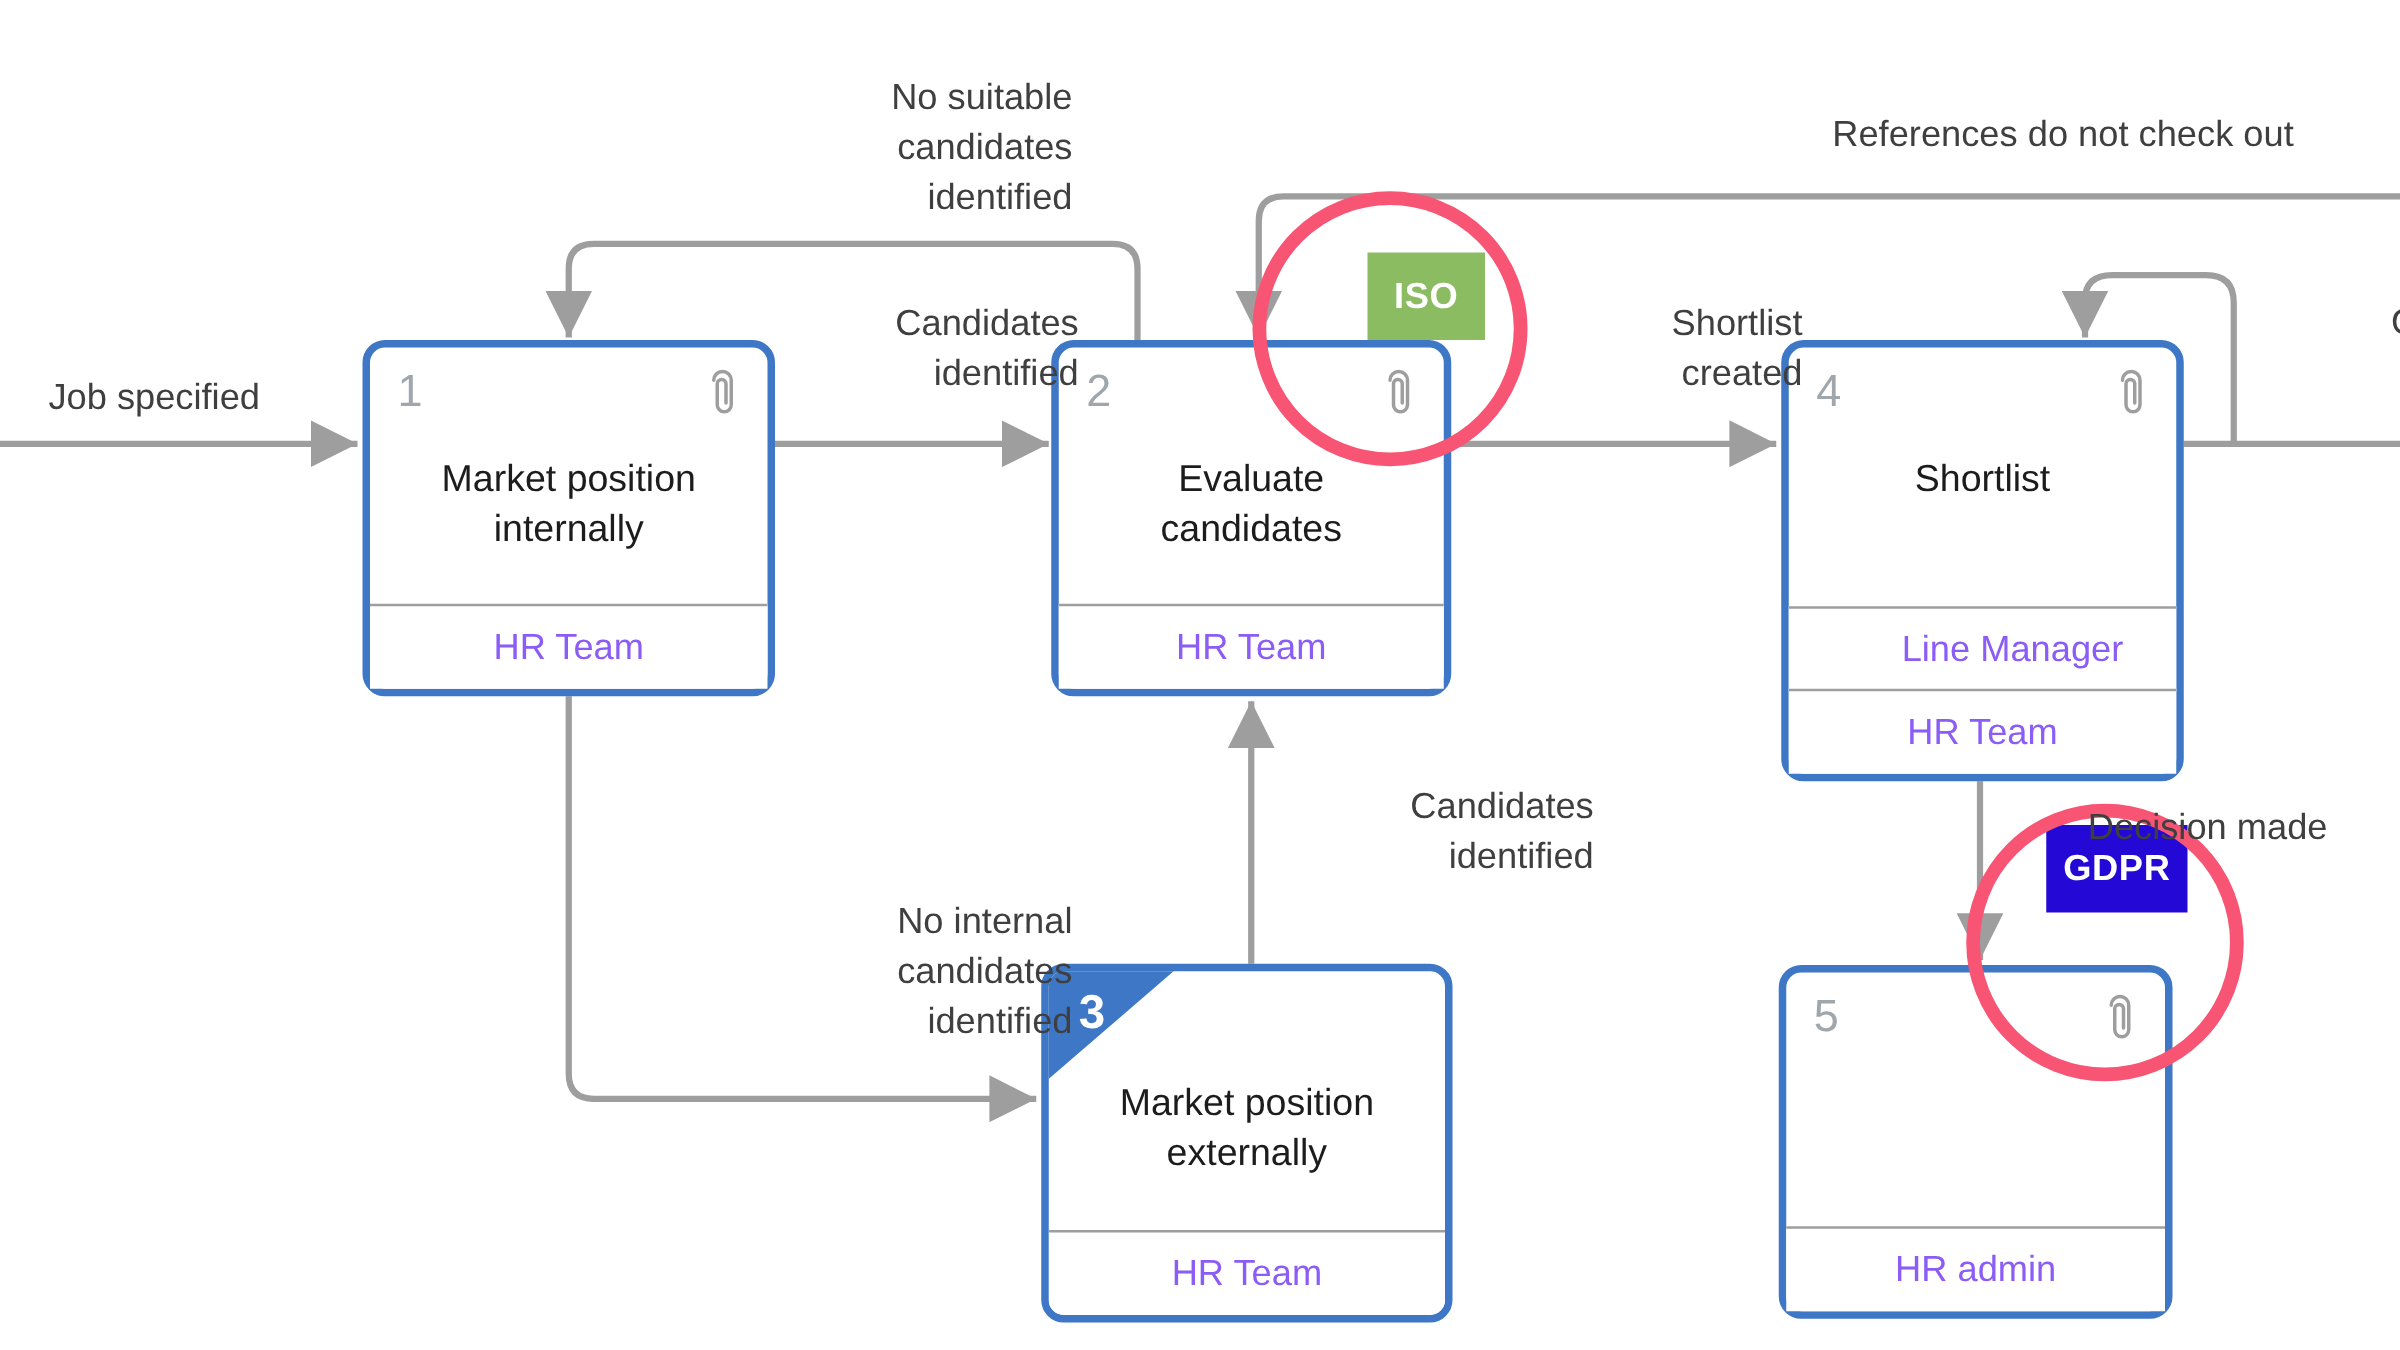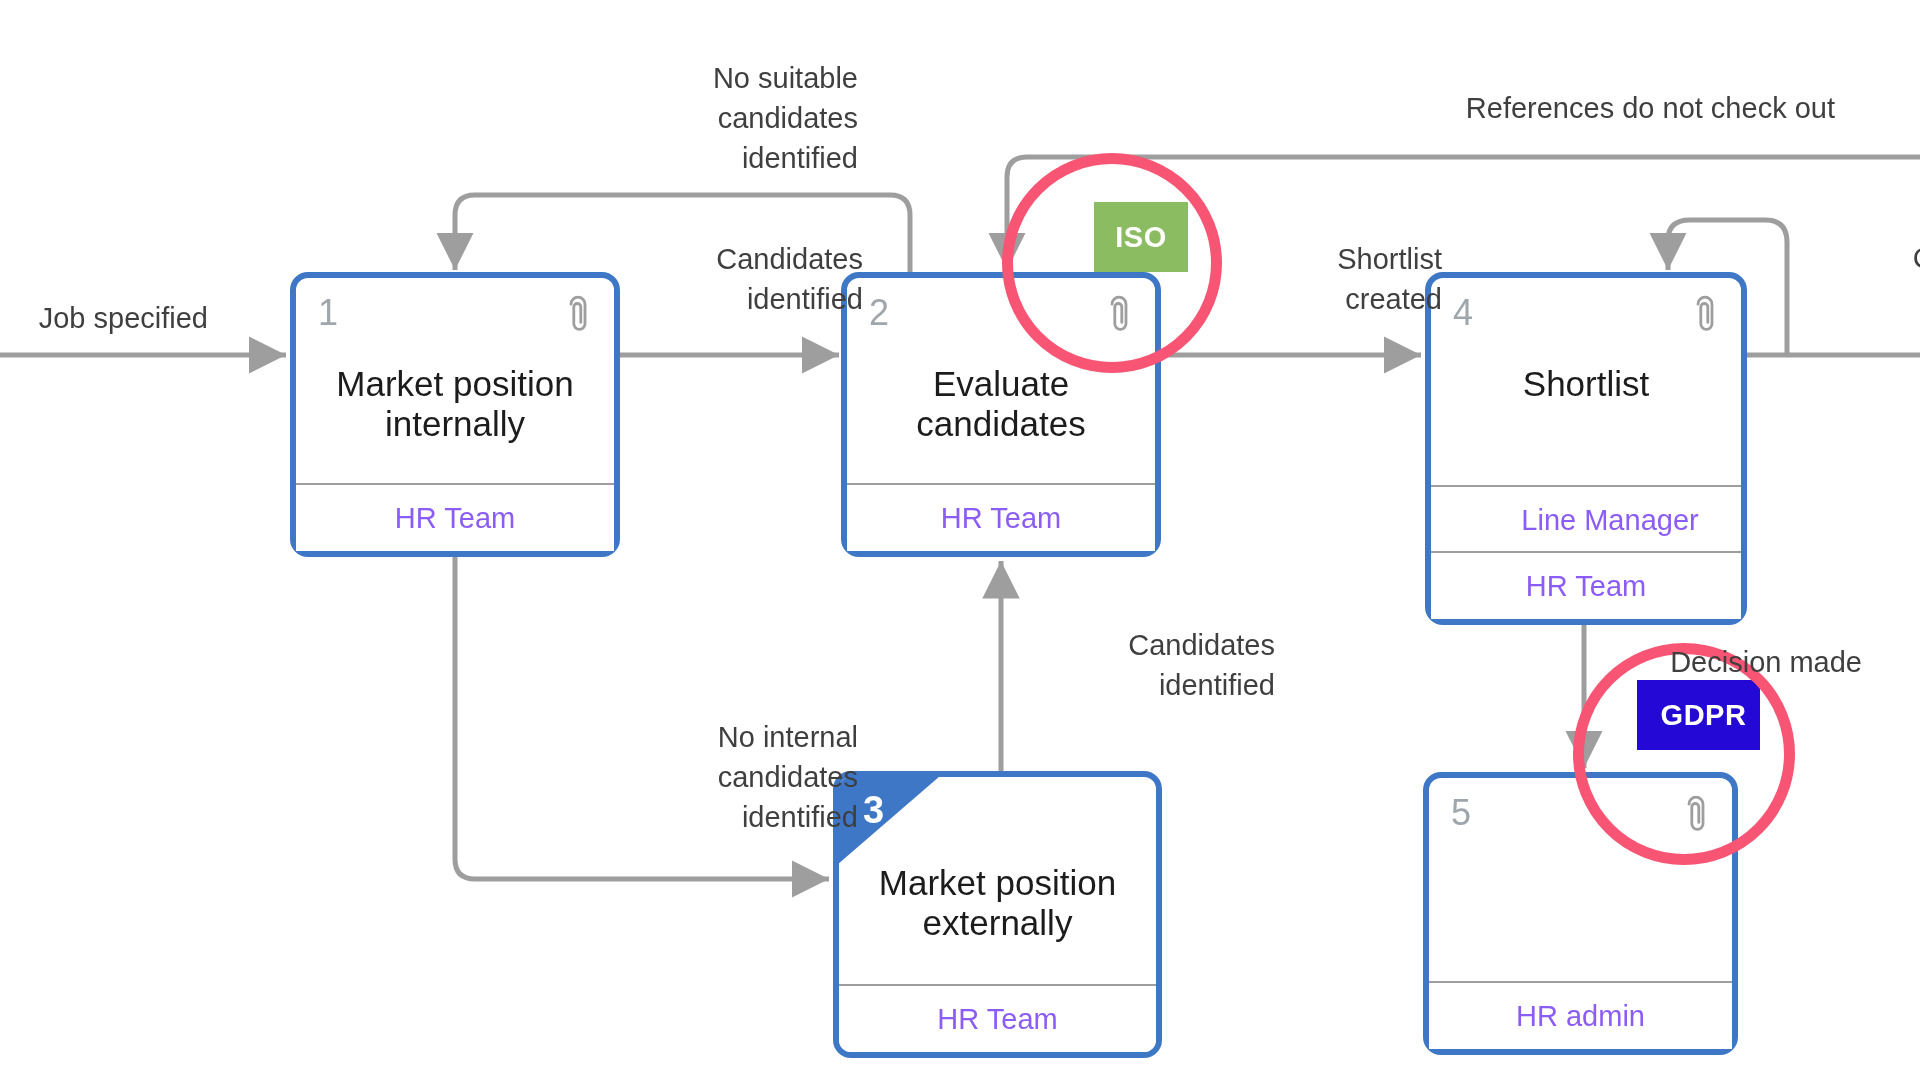--- a/index.html
+++ b/index.html
@@ -17,21 +17,21 @@
   #box1{left:290px;top:272px;width:330px;height:285px;}
   #box2{left:841px;top:272px;width:320px;height:285px;}
   #box3{left:833px;top:771px;width:329px;height:287px;overflow:hidden;}
   #box4{left:1425px;top:272px;width:322px;height:353px;}
   #box5{left:1423px;top:772px;width:315px;height:283px;}
   .box-number{
     position:absolute;left:22px;top:14px;font-size:36px;color:#9fa6ac;z-index:1;
   }
   .box-title{
     position:absolute;left:0;right:0;top:86px;text-align:center;
-    font-size:35px;line-height:40px;color:#1c1c1c;white-space:pre-line;
+    font-size:30px;line-height:40px;color:#1c1c1c;white-space:pre-line;
   }
   .role-row{
     position:absolute;left:0;right:0;bottom:0;height:66px;
     border-top:2px solid #9e9e9e;display:flex;align-items:center;justify-content:center;
     font-size:29px;color:#8b5cf6;background:#fff;
   }
   .role-row.r2{bottom:66px;padding-left:48px;}
   .paperclip{position:absolute;right:22px;top:14px;width:28px;height:44px;}
   
   .fold{
@@ -41,21 +41,21 @@
   .fold-number{
     position:absolute;left:24px;top:12px;color:#ffffff;
     font-weight:bold;font-size:38px;z-index:1;
   }
   
   .badge{
     position:absolute;display:flex;align-items:center;justify-content:center;
     color:#fff;font-weight:bold;font-size:29px;z-index:3;letter-spacing:0.5px;
   }
   #badge-iso{left:1066px;top:202px;width:94px;height:70px;background:#8cbc61;margin-left:28px;}
-  #badge-gdpr{left:1637px;top:680px;width:113px;height:70px;background:#2408d6;padding-left:10px;}
+  #badge-gdpr{left:1637px;top:660px;width:113px;height:70px;background:#2408d6;}
   
   .hl-circle{
     position:absolute;border:11px solid #f75573;border-radius:50%;
     box-sizing:border-box;z-index:4;
   }
   #circle1{left:1002px;top:153px;width:220px;height:220px;}
   #circle2{left:1573px;top:643px;width:222px;height:222px;}
   
   .flow-label{
     position:absolute;font-size:29px;line-height:40px;color:#3f3f3f;

